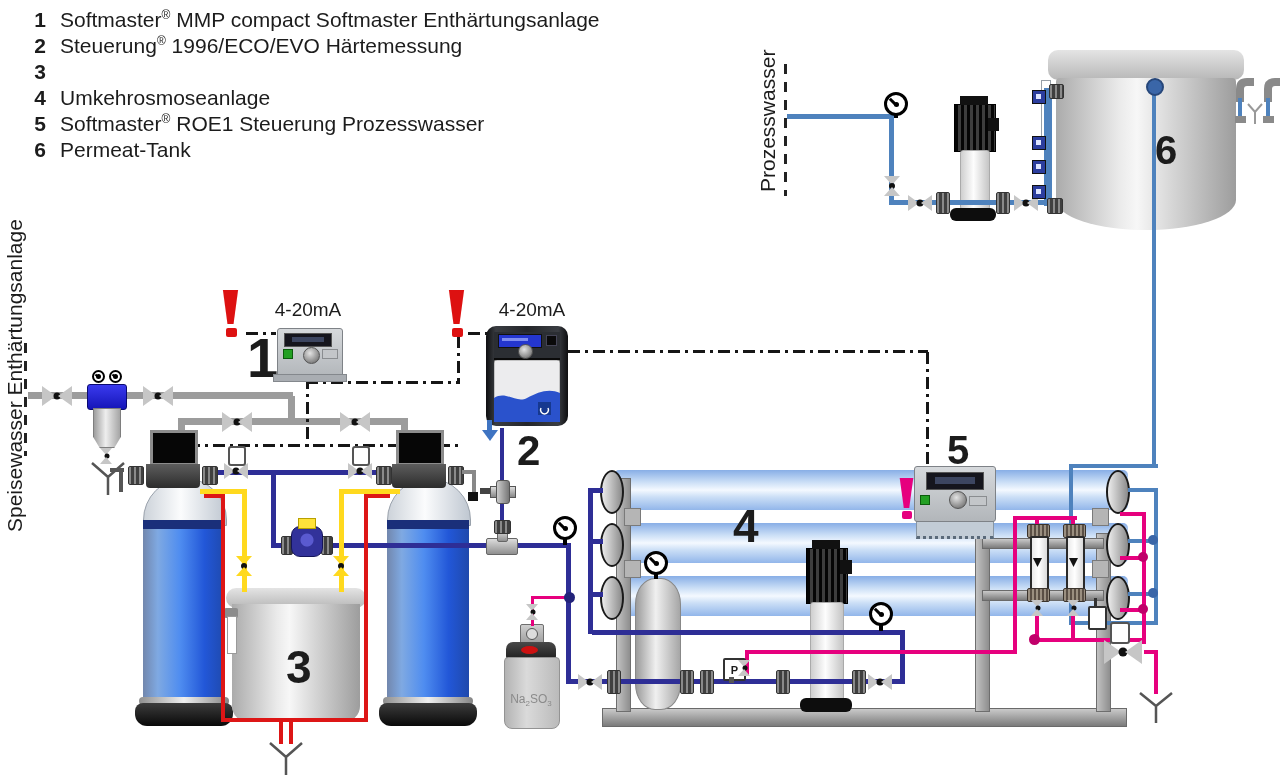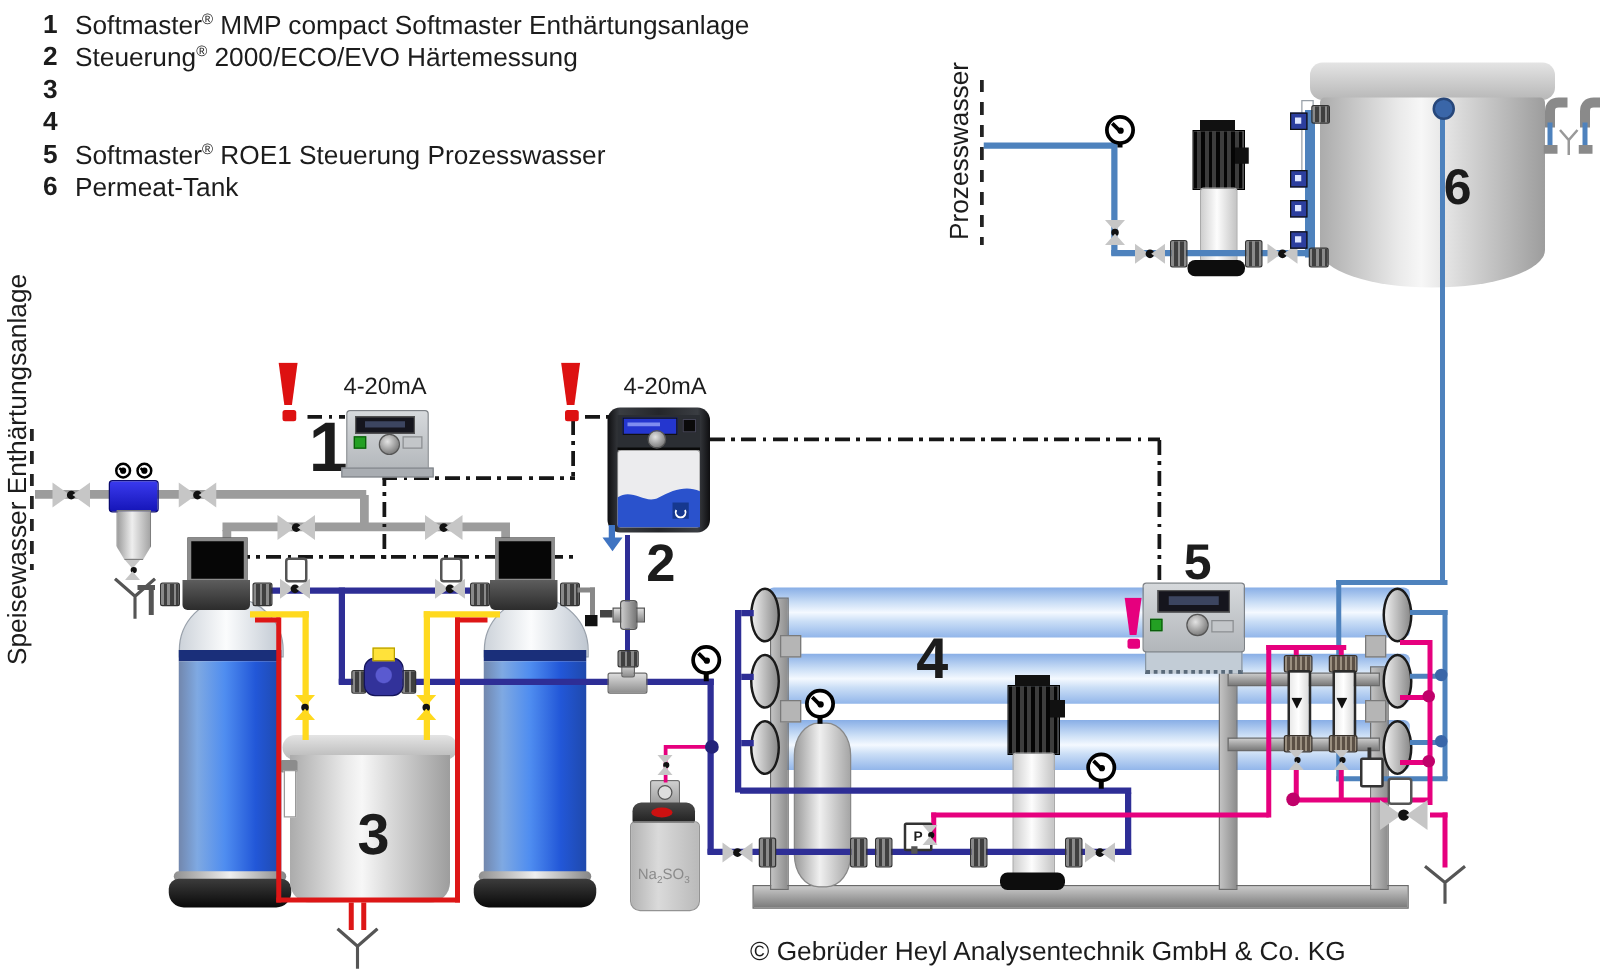--- a/index.html
+++ b/index.html
@@ -90,27 +90,28 @@
 
 <div id="stage">
 
   <div>
     <div class="legend-row" style="top:8px">
         <span class="lnum">1</span>
         <span class="ltxt"><span>Softmaster</span><sup>®</sup><span> MMP compact Softmaster Enthärtungsanlage</span></span>
       </div>
     <div class="legend-row" style="top:34px">
         <span class="lnum">2</span>
-        <span class="ltxt"><span>Steuerung</span><sup>®</sup><span> 2000/ECO/EVO Härtemessung</span></span>
+        <span class="ltxt"><span>Steuerung</span><sup>®</sup><span> 1996/ECO/EVO Härtemessung</span></span>
       </div>
     <div class="legend-row" style="top:60px">
         <span class="lnum">3</span>
       </div>
     <div class="legend-row" style="top:86px">
         <span class="lnum">4</span>
+        <span class="ltxt"><span></span><sup></sup><span>Umkehrosmoseanlage</span></span>
       </div>
     <div class="legend-row" style="top:112px">
         <span class="lnum">5</span>
         <span class="ltxt"><span>Softmaster</span><sup>®</sup><span> ROE1 Steuerung Prozesswasser</span></span>
       </div>
     <div class="legend-row" style="top:138px">
         <span class="lnum">6</span>
         <span class="ltxt"><span></span><sup></sup><span>Permeat-Tank</span></span>
       </div>
   </div>
@@ -457,15 +458,14 @@
   <div class="marker" style="left:247px;top:330px;font-size:56px">1</div>
   <div class="marker" style="left:517px;top:430px;font-size:42px">2</div>
   <div class="marker" style="left:286px;top:644px;z-index:7">3</div>
   <div class="marker" style="left:733px;top:503px;z-index:7">4</div>
   <div class="marker" style="left:947px;top:430px;font-size:40px;z-index:7">5</div>
   <div class="marker" style="left:1155px;top:130px;font-size:40px;z-index:7">6</div>
 
   <div class="siglabel" style="left:268px;top:299px;width:80px">4-20mA</div>
   <div class="siglabel" style="left:492px;top:299px;width:80px">4-20mA</div>
 
-  <div class="abs" style="left:600px;top:750px;font-size:21px;color:#1c1c1c;z-index:7">© Gebrüder Heyl Analysentechnik GmbH &amp; Co. KG</div>
 
 </div>
 
 </body></html>

